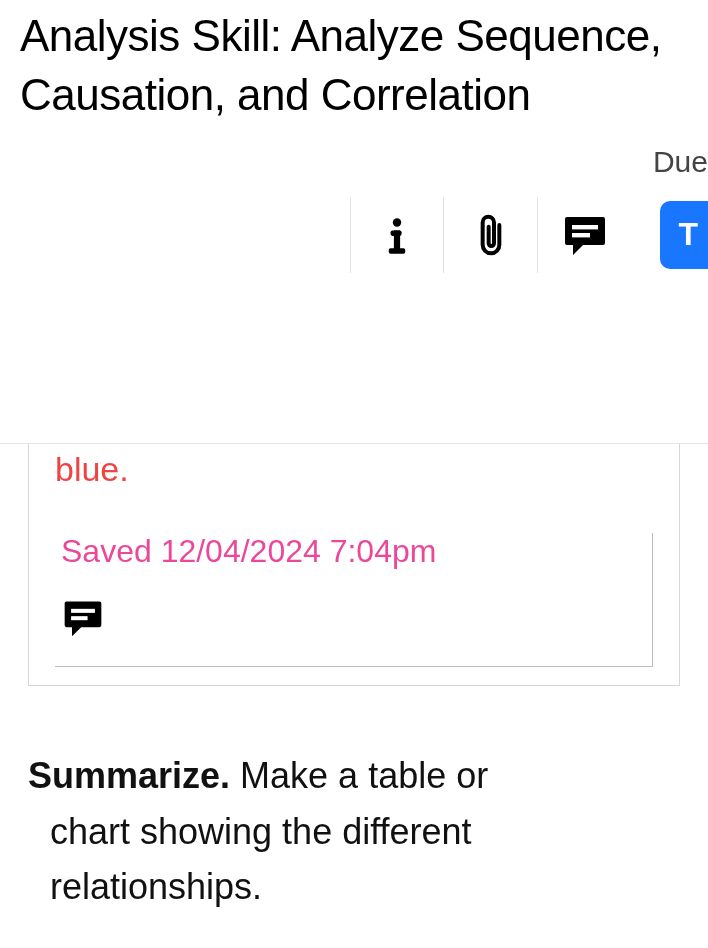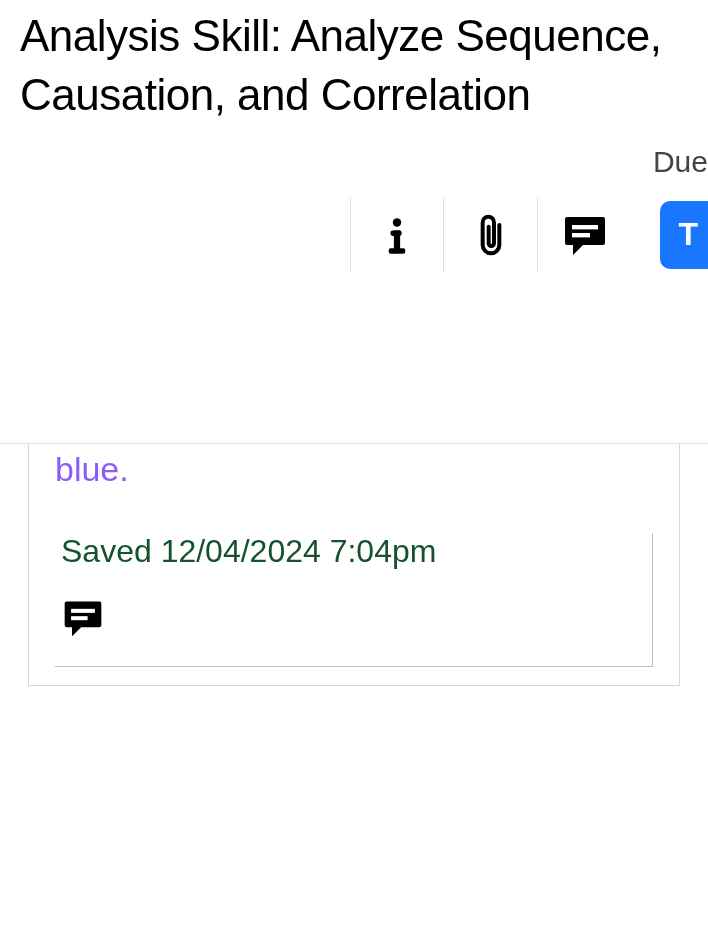--- a/index.html
+++ b/index.html
@@ -82,33 +82,33 @@
   }
   .card-outer {
     margin: 0 28px 0 28px;
     border: 1px solid #d7d7d7;
     border-top: none;
     padding: 0 26px 18px 26px;
   }
   .answer-fragment {
     font-size: 34px;
     font-family: "Segoe UI", Arial, sans-serif;
-    color: #8b5cf6;
+    color: #ef4444;
     padding-top: 6px;
   }
   .inner-box {
     border-right: 1px solid #bdbdbd;
     border-bottom: 1px solid #bdbdbd;
     margin-top: 44px;
     padding-bottom: 22px;
     padding-right: 10px;
   }
   .saved-line {
     font-size: 32px;
-    color: #14532d;
+    color: #ec4899;
     font-family: "Segoe UI", Arial, sans-serif;
     padding-left: 6px;
   }
   .action-row {
     display: flex;
     align-items: center;
     justify-content: space-between;
     margin-top: 26px;
     padding-left: 6px;
   }
@@ -189,13 +189,18 @@
               <path d="M3 3 h18 a1 1 0 0 1 1 1 v12 a1 1 0 0 1 -1 1 H11 l-5 5 v-5 H3 a1 1 0 0 1 -1 -1 V4 a1 1 0 0 1 1 -1 z"></path>
               <rect x="5.5" y="7" width="13" height="2.2" fill="#fff"></rect>
               <rect x="5.5" y="11" width="9" height="2.2" fill="#fff"></rect>
             </svg>
           </span>
         </div>
       </div>
     </div>
   </div>
 
+  <div class="prompt-block">
+    <span class="bold">Summarize.</span><span> Make a table or</span>
+    <span class="prompt-indent">chart showing the different</span>
+    <span class="prompt-indent">relationships.</span>
+  </div>
 </div>
 
 </body></html>

